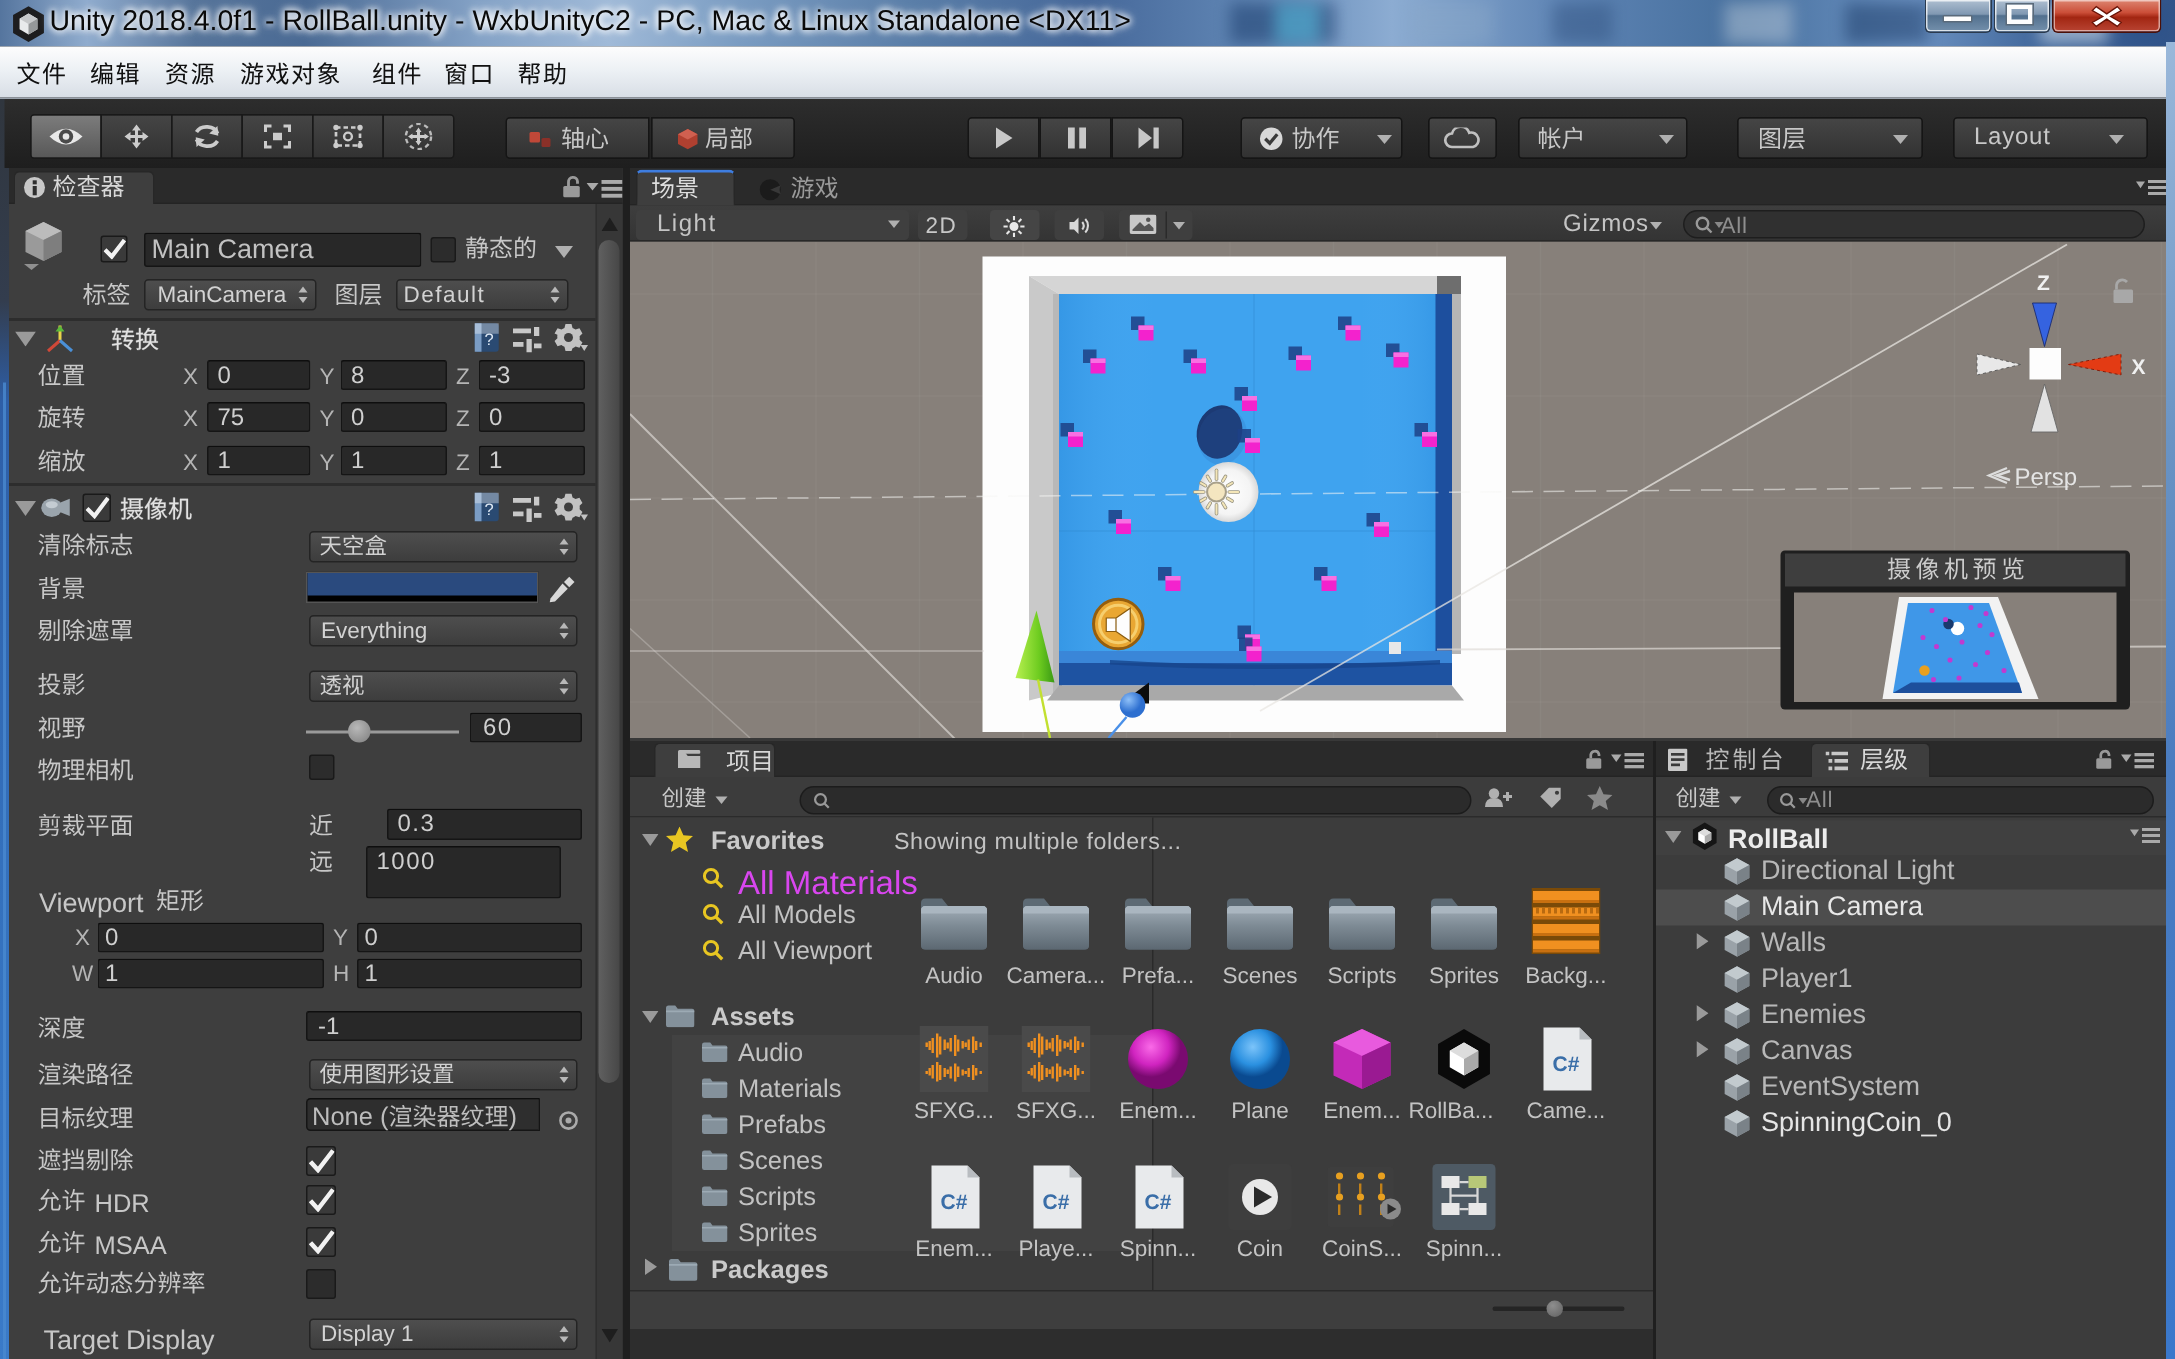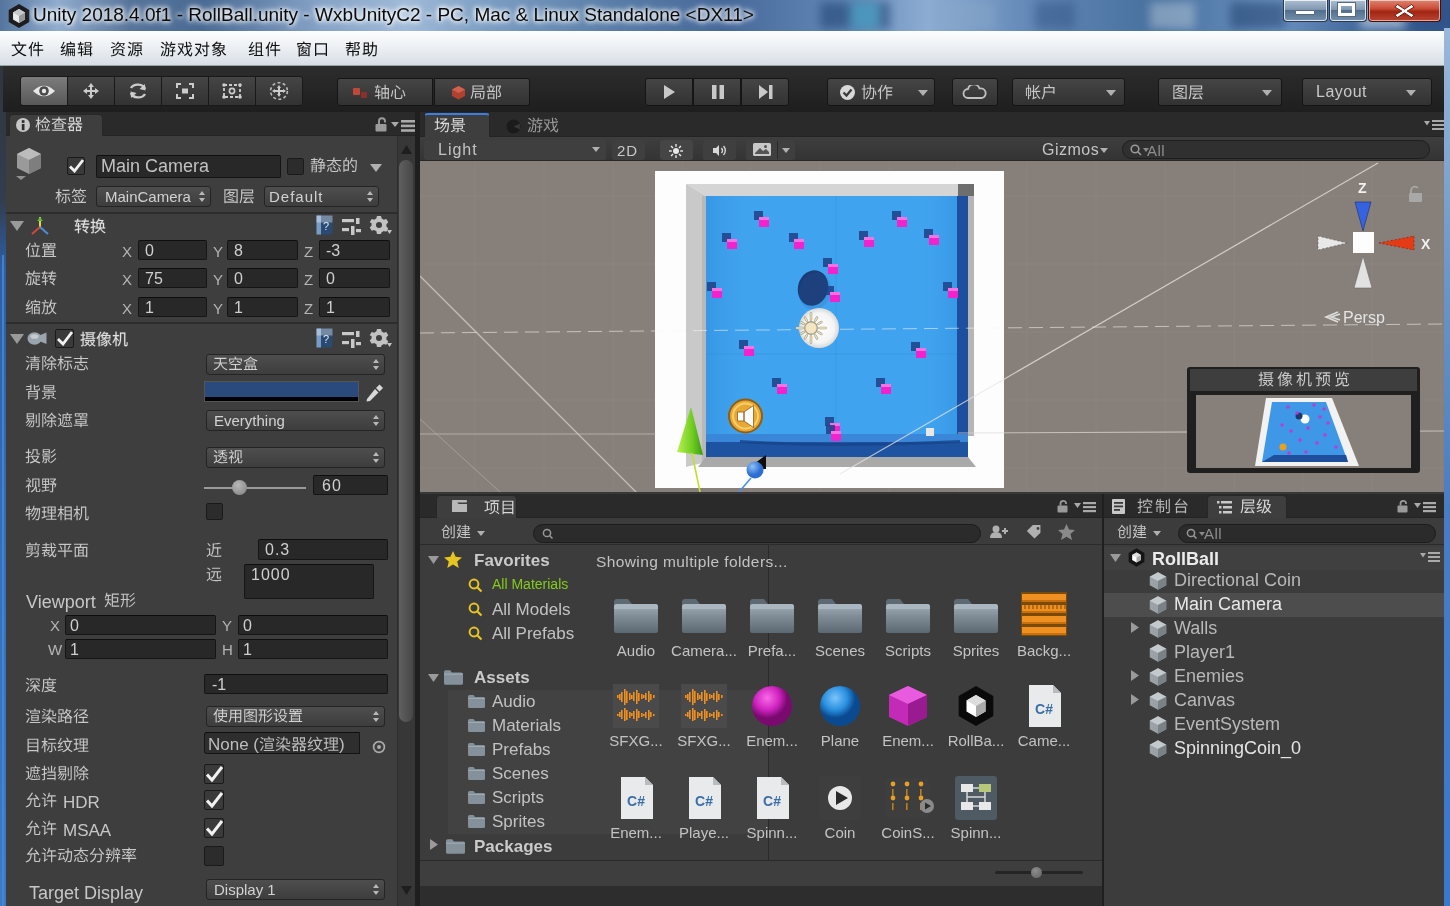--- a/index.html
+++ b/index.html
@@ -1014,31 +1014,31 @@
     <path d="M0 0 L11 0 L5.5 8 Z" fill="#9a9a9a"></path>
   </svg>
 <svg class="ab" style="left:444px;top:551px" width="18" height="17">
     <path d="M9 0 L11.6 5.8 L18 6.4 L13.2 10.6 L14.7 17 L9 13.6 L3.3 17 L4.8 10.6 L0 6.4 L6.4 5.8 Z" fill="#e8c622"></path>
   </svg>
 <div class="t" style="left:474px;top:551px;font-size:17px;color:#cacaca;font-weight:bold">Favorites</div>
 <svg class="ab" style="left:468px;top:578px" width="15" height="15">
     <circle cx="6" cy="6" r="4.4" fill="none" stroke="#e8c622" stroke-width="2"></circle>
     <line x1="9.2" y1="9.2" x2="13.5" y2="13.5" stroke="#e8c622" stroke-width="2.2"></line>
   </svg>
-<div class="t" style="left:492px;top:576px;font-size:14px;color:#84cc16">All Materials</div>
+<div class="t" style="left:492px;top:576px;font-size:22px;color:#d946ef">All Materials</div>
 <svg class="ab" style="left:468px;top:602px" width="15" height="15">
     <circle cx="6" cy="6" r="4.4" fill="none" stroke="#e8c622" stroke-width="2"></circle>
     <line x1="9.2" y1="9.2" x2="13.5" y2="13.5" stroke="#e8c622" stroke-width="2.2"></line>
   </svg>
 <div class="t" style="left:492px;top:600px;font-size:17px;color:#c2c2c2">All Models</div>
 <svg class="ab" style="left:468px;top:626px" width="15" height="15">
     <circle cx="6" cy="6" r="4.4" fill="none" stroke="#e8c622" stroke-width="2"></circle>
     <line x1="9.2" y1="9.2" x2="13.5" y2="13.5" stroke="#e8c622" stroke-width="2.2"></line>
   </svg>
-<div class="t" style="left:492px;top:624px;font-size:17px;color:#c2c2c2">All Prefabs</div>
+<div class="t" style="left:492px;top:624px;font-size:17px;color:#c2c2c2">All Viewport</div>
 <svg class="ab" style="left:428px;top:674px" width="11" height="8">
     <path d="M0 0 L11 0 L5.5 8 Z" fill="#9a9a9a"></path>
   </svg>
 <svg class="ab" style="left:444px;top:669px" width="19" height="16" viewBox="0 0 17 14">
     <path d="M0 2.5 Q0 1 1.5 1 L5.5 1 L7 3 L15.5 3 Q17 3 17 4.5 L17 12.5 Q17 14 15.5 14 L1.5 14 Q0 14 0 12.5 Z" fill="#84919b"></path>
     <path d="M0 4 L17 4 L17 5 L0 5 Z" fill="#9caab4"></path>
   </svg>
 <div class="t" style="left:474px;top:668px;font-size:17px;color:#cacaca;font-weight:bold">Assets</div>
 <div class="ab" style="left:448px;top:690px;width:320px;height:144px;background:#424242"></div>
 <svg class="ab" style="left:468px;top:694px" width="17" height="14" viewBox="0 0 17 14">
@@ -1266,21 +1266,21 @@
   </svg>
 <div class="t" style="left:908px;top:732px;font-size:15px;color:#c3c3c3;width:74px;margin-left:-37px;text-align:center">Enem...</div>
 <svg class="ab" style="left:953px;top:684px" width="46" height="44" viewBox="0 0 46 44">
     <g transform="translate(23,22)">
       <path d="M0 -20 L17.3 -10 L17.3 10 L0 20 L-17.3 10 L-17.3 -10 Z" fill="#0a0a0a"></path>
       <path d="M0 -11 L9.5 -5.5 L9.5 5.5 L0 11 L-9.5 5.5 L-9.5 -5.5 Z" fill="#fff"></path>
       <path d="M0 -11 L9.5 -5.5 L0 0 L-9.5 -5.5 Z" fill="#ddd"></path>
       <path d="M0 0 L9.5 -5.5 L9.5 5.5 L0 11 Z" fill="#aaa"></path>
     </g>
   </svg>
-<div class="t" style="left:976px;top:732px;font-size:15px;color:#c3c3c3;width:74px;margin-left:-37px;text-align:center">RollBa...</div>
+<div class="t" style="left:976px;top:732px;font-size:15px;color:#c3c3c3;width:74px;margin-left:-37px;">RollBa...</div>
 <svg class="ab" style="left:1027px;top:684px" width="36" height="44" viewBox="0 0 36 44">
     <path d="M2 1 L26 1 L34 9 L34 43 L2 43 Z" fill="#e8eaec"></path>
     <path d="M26 1 L34 9 L26 9 Z" fill="#b8bcc0"></path>
     <text x="17" y="30" font-size="14" font-weight="bold" fill="#3a6ea8" text-anchor="middle" font-family="Liberation Sans">C#</text>
   </svg>
 <div class="t" style="left:1044px;top:732px;font-size:15px;color:#c3c3c3;width:74px;margin-left:-37px;text-align:center">Came...</div>
 <svg class="ab" style="left:619px;top:776px" width="36" height="44" viewBox="0 0 36 44">
     <path d="M2 1 L26 1 L34 9 L34 43 L2 43 Z" fill="#e8eaec"></path>
     <path d="M26 1 L34 9 L26 9 Z" fill="#b8bcc0"></path>
     <text x="17" y="30" font-size="14" font-weight="bold" fill="#3a6ea8" text-anchor="middle" font-family="Liberation Sans">C#</text>
@@ -1407,21 +1407,21 @@
     <path d="M0 1 L6 1 L3 5.5 Z" fill="#aaa"></path>
     <rect x="8" y="0" width="12" height="2" fill="#aaa"></rect>
     <rect x="8" y="4" width="12" height="2" fill="#aaa"></rect>
     <rect x="8" y="8" width="12" height="2" fill="#aaa"></rect>
   </svg>
 <svg class="ab" style="left:1148px;top:571px" width="20" height="20" viewBox="0 0 17 17">
     <path d="M8.5 1 L15.5 4.8 L15.5 12.2 L8.5 16 L1.5 12.2 L1.5 4.8 Z" fill="#9aa2a8"></path>
     <path d="M8.5 1 L15.5 4.8 L8.5 8.6 L1.5 4.8 Z" fill="#c2cace"></path>
     <path d="M8.5 8.6 L15.5 4.8 L15.5 12.2 L8.5 16 Z" fill="#7a8288"></path>
   </svg>
-<div class="t" style="left:1174px;top:570px;font-size:18px;color:#b8b8b8">Directional Coin</div>
+<div class="t" style="left:1174px;top:570px;font-size:18px;color:#b8b8b8">Directional Light</div>
 <div class="ab" style="left:1104px;top:593px;width:340px;height:24px;background:#4d4d4d"></div>
 <svg class="ab" style="left:1148px;top:595px" width="20" height="20" viewBox="0 0 17 17">
     <path d="M8.5 1 L15.5 4.8 L15.5 12.2 L8.5 16 L1.5 12.2 L1.5 4.8 Z" fill="#9aa2a8"></path>
     <path d="M8.5 1 L15.5 4.8 L8.5 8.6 L1.5 4.8 Z" fill="#c2cace"></path>
     <path d="M8.5 8.6 L15.5 4.8 L15.5 12.2 L8.5 16 Z" fill="#7a8288"></path>
   </svg>
 <div class="t" style="left:1174px;top:594px;font-size:18px;color:#e8e8e8">Main Camera</div>
 <svg class="ab" style="left:1131px;top:622px" width="8" height="11">
     <path d="M0 0 L8 5.5 L0 11 Z" fill="#9a9a9a"></path>
   </svg>

